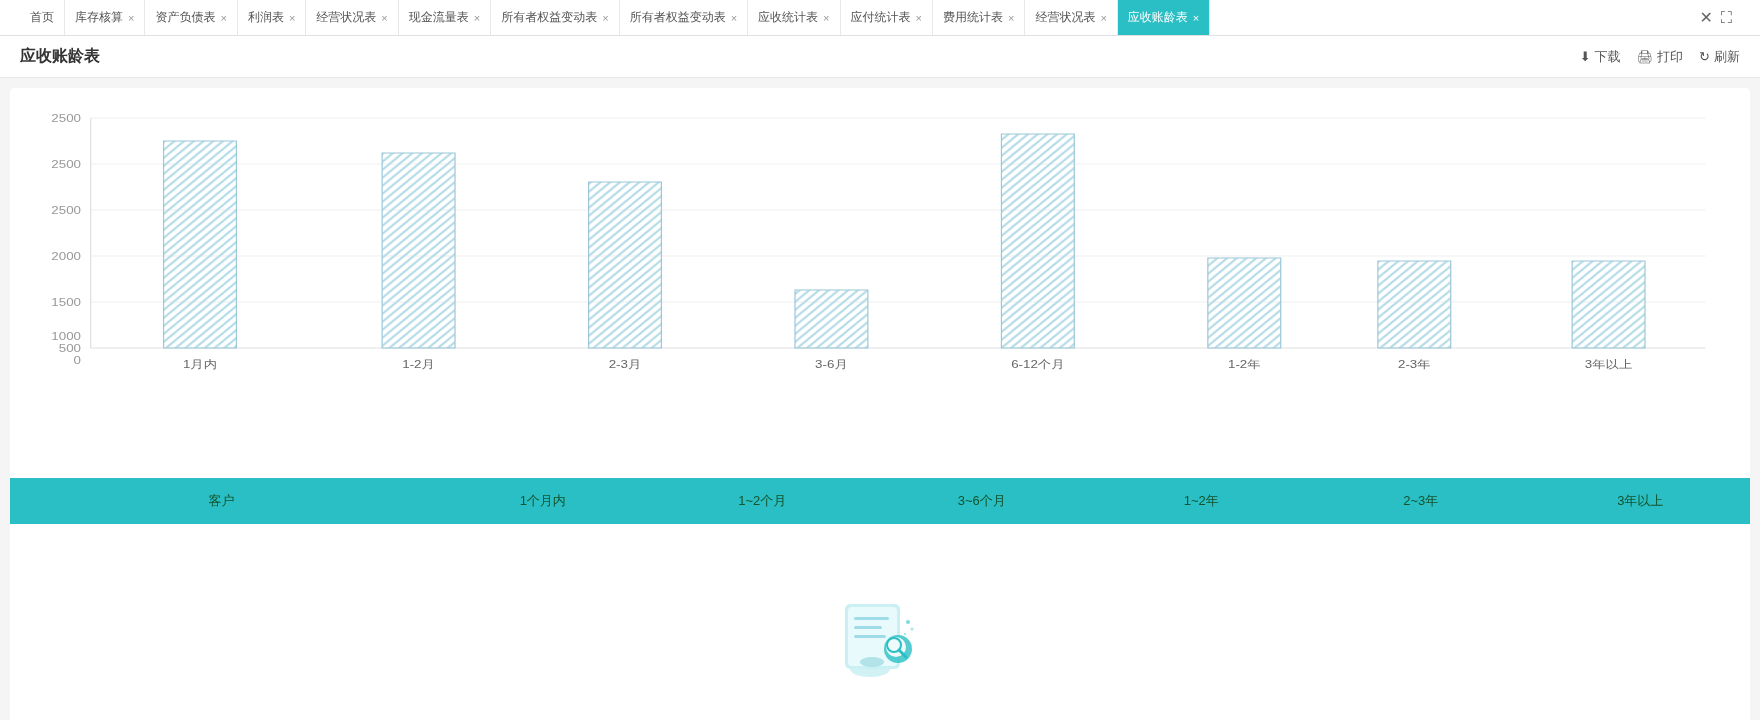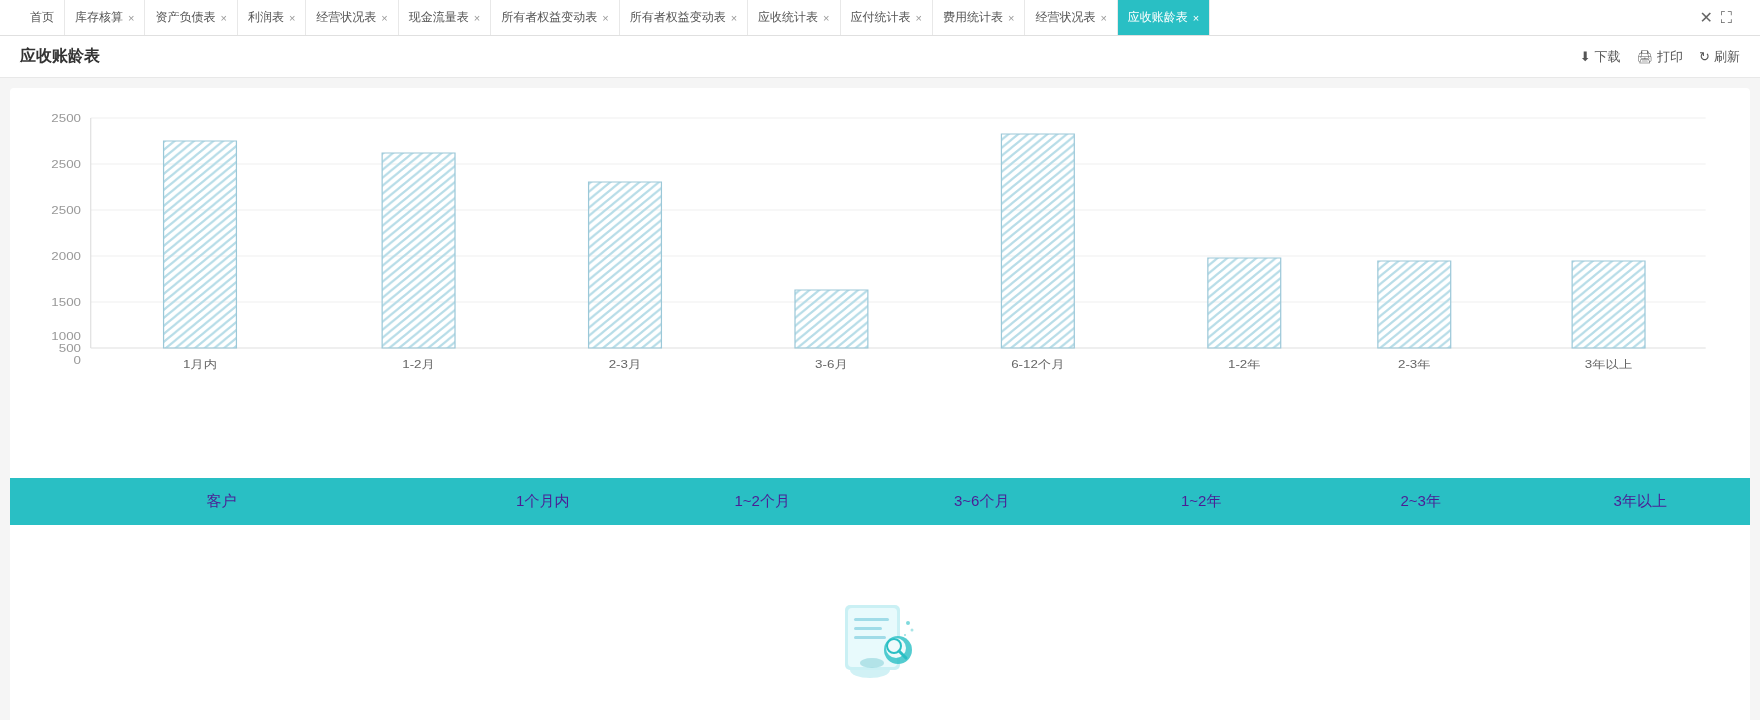--- a/index.html
+++ b/index.html
@@ -94,22 +94,22 @@
     .chart-area {
       padding: 20px;
       height: 390px;
       position: relative;
     }
 
     
     .table-header {
       display: flex;
       background: #29bfc4;
-      color: #4c1d95;
-      font-size: 15px;
+      color: #14532d;
+      font-size: 13px;
     }
     .th-cell {
       padding: 14px 8px;
       text-align: center;
       font-weight: normal;
     }
     .th-cell:first-child { flex: 2; }
     .th-cell { flex: 1; }
 
     

